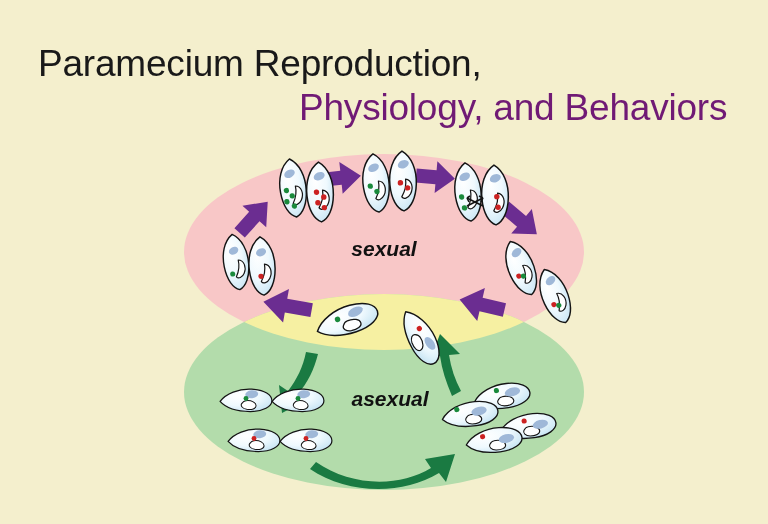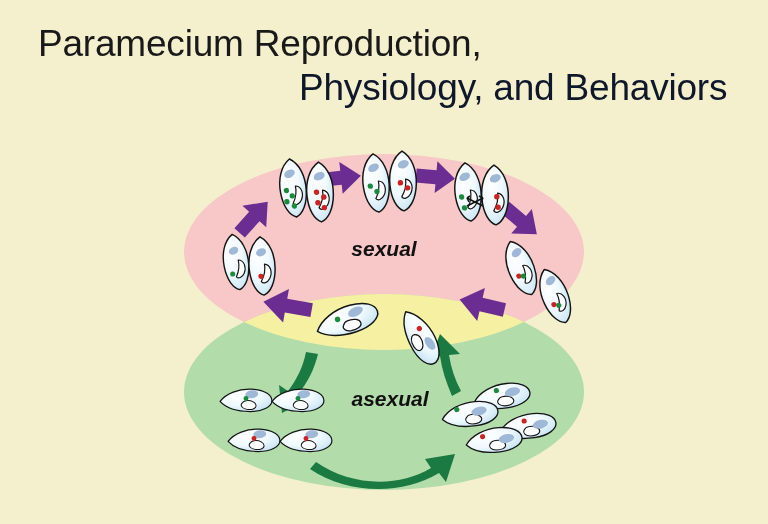--- a/index.html
+++ b/index.html
@@ -18,36 +18,36 @@
     position: relative;
     width: 768px;
     height: 524px;
     background: #f4efcd;
   }
   .title-block {
     position: absolute;
     left: 0;
     top: 0;
     width: 768px;
-    padding-top: 22px;
+    padding-top: 42px;
     pointer-events: none;
   }
   .title-line1 {
     font-family: "Liberation Sans", sans-serif;
     font-size: 37px;
     color: #191919;
     letter-spacing: -0.2px;
     margin-left: 38px;
     line-height: 44px;
     white-space: nowrap;
   }
   .title-line2 {
     font-family: "Liberation Sans", sans-serif;
     font-size: 37px;
-    color: #0f172a;
+    color: #701a75;
     letter-spacing: -0.2px;
     margin-left: 299px;
     line-height: 44px;
     white-space: nowrap;
   }
   #diagram {
     position: absolute;
     left: 0;
     top: 132px;
     width: 666px;

